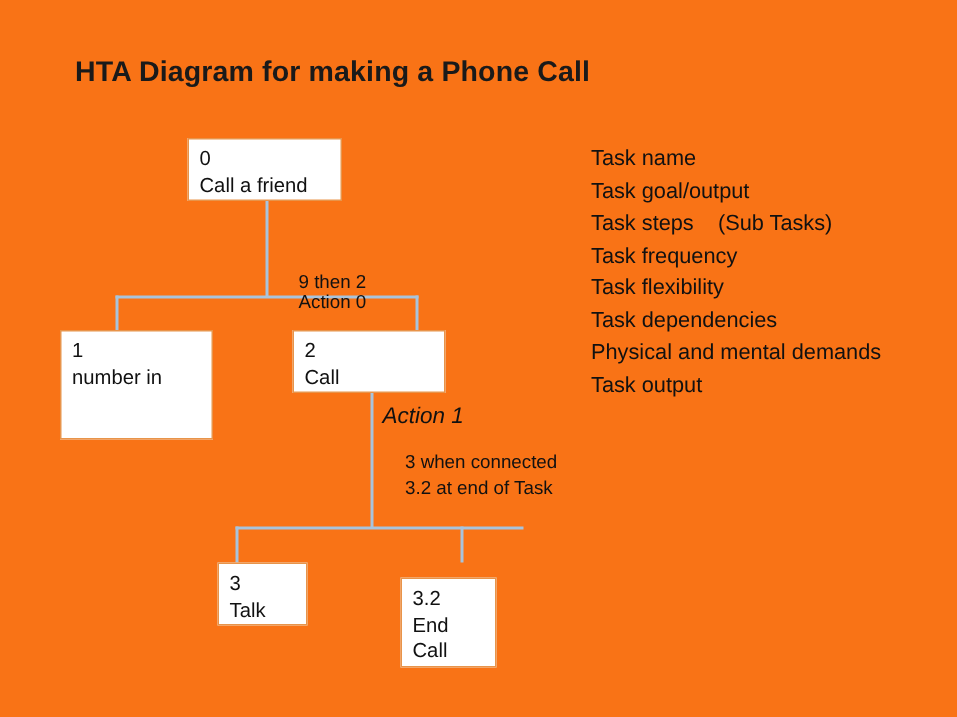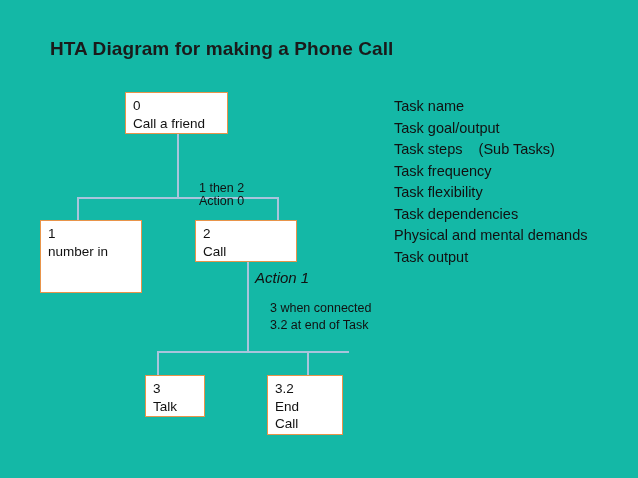--- a/index.html
+++ b/index.html
@@ -8,21 +8,21 @@
     background: #ffffff;
   }
   body {
     font-family: "Liberation Sans", sans-serif;
     -webkit-font-smoothing: antialiased;
   }
   #slide {
     position: relative;
     width: 638px;
     height: 478px;
-    background: #14b8a6;
+    background: #f97316;
     overflow: hidden;
   }
 
   
   #slide-title {
     position: absolute;
     left: 50px;
     top: 38px;
     font-size: 19px;
     font-weight: bold;
@@ -42,21 +42,21 @@
     line-height: 17.5px;
     color: #111111;
     z-index: 3;
   }
   .task-box .box-line { display: block; white-space: nowrap; }
 
   #box-0  { left: 125px; top: 92px;  width: 103px; height: 42px; }
   #box-1  { left: 40px;  top: 220px; width: 102px; height: 73px; }
   #box-2  { left: 195px; top: 220px; width: 102px; height: 42px; }
   #box-3  { left: 145px; top: 375px; width: 60px;  height: 42px; }
-  #box-32 { left: 267px; top: 375px; width: 76px;  height: 60px; }
+  #box-32 { left: 267px; top: 385px; width: 64px;  height: 60px; }
 
   
   .conn {
     position: absolute;
     background: #A8C4DC;
     z-index: 1;
   }
   .conn-v { width: 2px; }
   .conn-h { height: 2px; }
 
@@ -136,21 +136,21 @@
     <span class="box-line">Talk</span>
   </div>
 
   <div class="task-box" id="box-32">
     <span class="box-line">3.2</span>
     <span class="box-line">End</span>
     <span class="box-line">Call</span>
   </div>
 
   <div class="annot" id="action0-label">Action  0</div>
-  <div class="annot" id="action0-detail">1 then 2</div>
+  <div class="annot" id="action0-detail">9 then 2</div>
 
   <div class="annot" id="action1-label">Action  1</div>
   <div class="annot" id="action1-detail">
     <span class="annot-line">3 when connected</span>
     <span class="annot-line">3.2  at end of Task</span>
   </div>
 
   <div id="task-attributes">
     <span class="attr-item">Task name</span>
     <span class="attr-item">Task goal/output</span>

